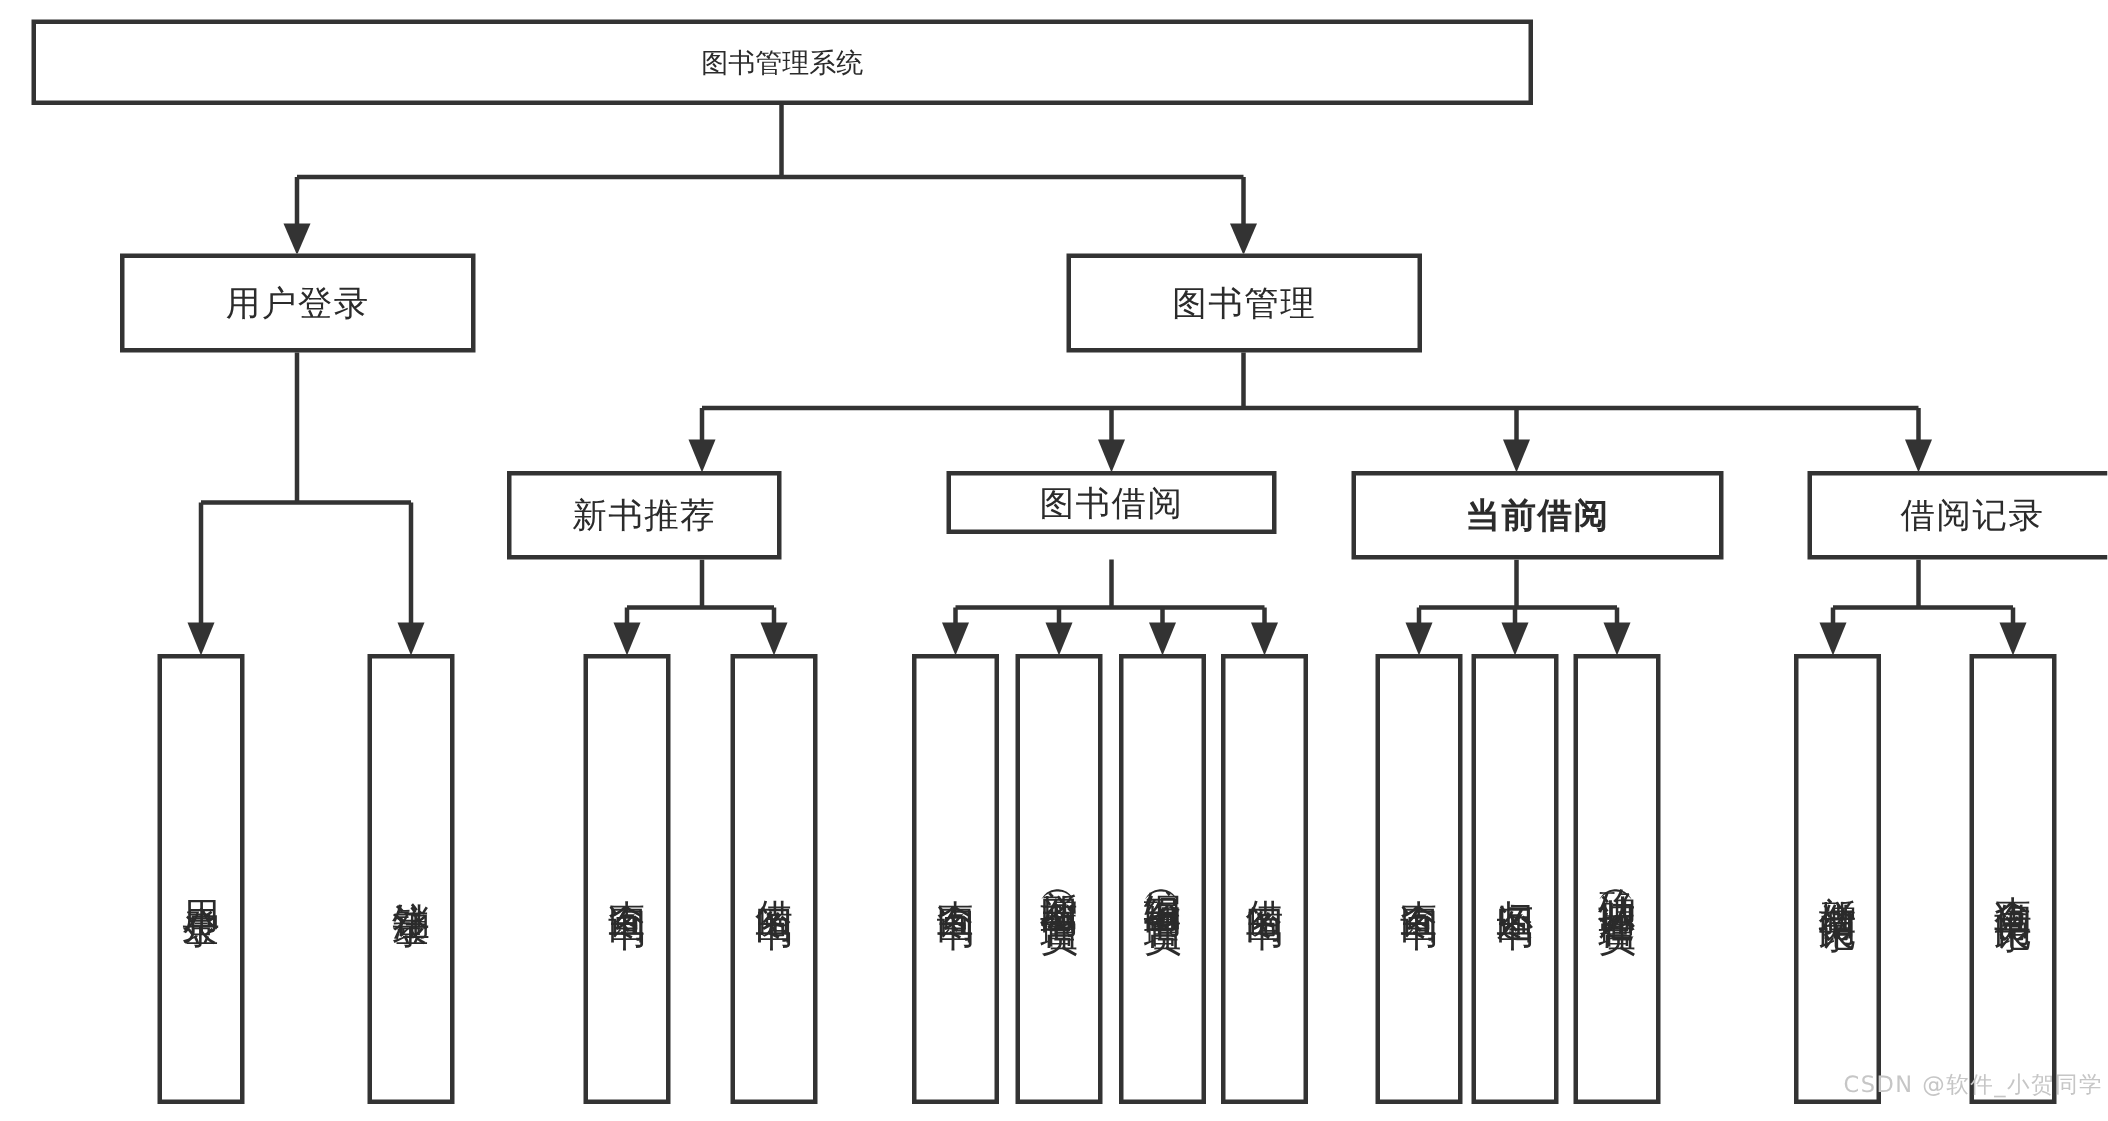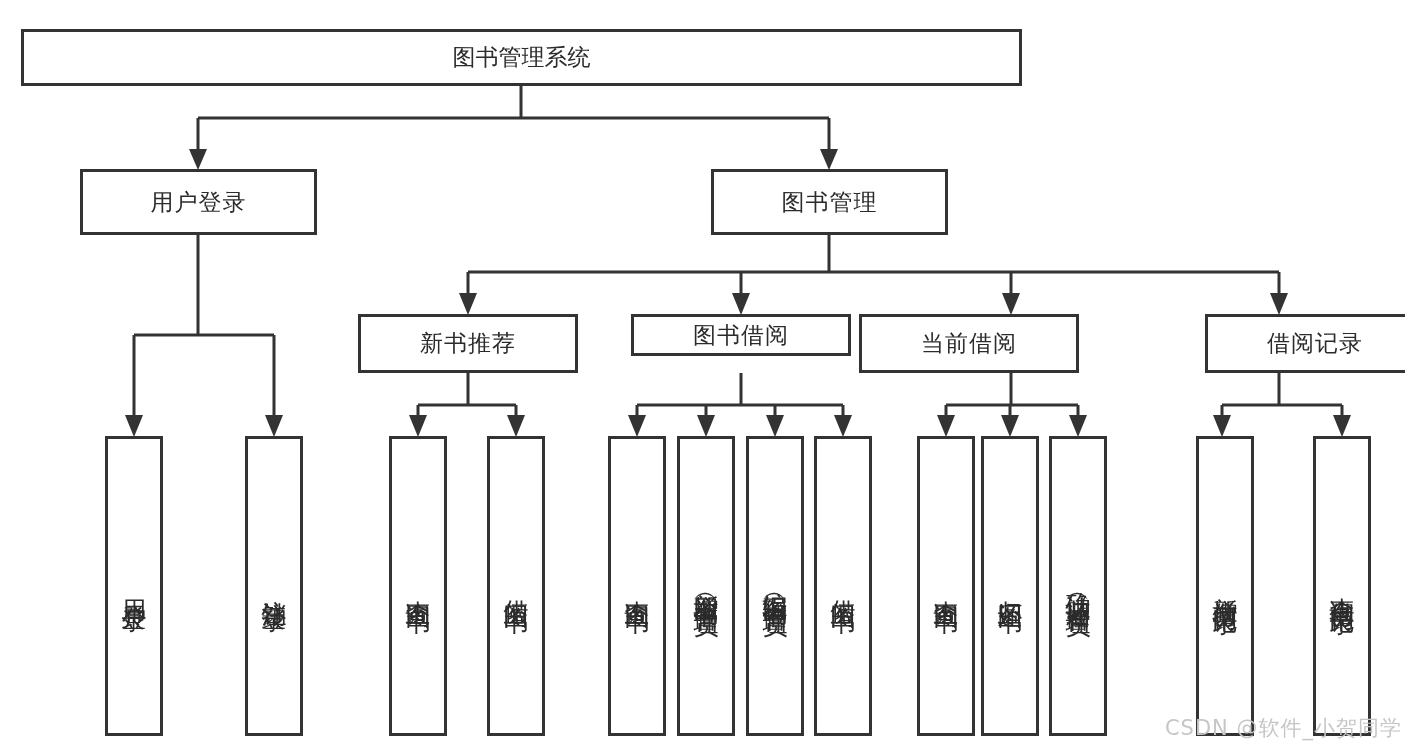--- a/index.html
+++ b/index.html
@@ -34,41 +34,40 @@
     justify-content: center;
     z-index: 2;
     color: #2b2b2b;
   }
   .node.h-box {
     font-size: 23px;
     letter-spacing: 1px;
     white-space: nowrap;
   }
   .node.root-box {
-    font-size: 23px;
+    font-size: 18px;
     border-width: 3px;
-    margin-top: 16px;
   }
   .node.leaf-box {
     writing-mode: vertical-rl;
     text-orientation: mixed;
     font-size: 25px;
     line-height: 1.0;
     letter-spacing: 3px;
     width: 58px;
     height: 300px;
     top: 436px;
     text-align: center;
   }
 
   .watermark {
     position: absolute;
     top: 714px;
     right: 3px;
-    font-size: 21px;
+    font-size: 15px;
     color: #c6c6c6;
     letter-spacing: 1px;
     z-index: 5;
     white-space: nowrap;
   }
 </style>
 </head>
 <body>
 
 <div class="canvas">
@@ -104,23 +103,23 @@
       <polygon points="1213,415 1231,415 1222,437"></polygon>
       <polygon points="1333,415 1351,415 1342,437"></polygon>
     </g>
   </svg>
 
   <div class="node root-box" style="left:21px; top:13px; width:1001px; height:57px;">图书管理系统</div>
 
   <div class="node h-box" style="left:80px; top:169px; width:237px; height:66px;">用户登录</div>
   <div class="node h-box" style="left:711px; top:169px; width:237px; height:66px;text-align:center;">图书管理</div>
 
-  <div class="node h-box" style="left:358px; top:314px; width:220px; height:59px;">新书推荐</div>
+  <div class="node h-box" style="left:338px; top:314px; width:183px; height:59px;">新书推荐</div>
   <div class="node h-box" style="left:631px; top:314px; width:220px; height:42px;">图书借阅</div>
-  <div class="node h-box" style="left:859px; top:314px; width:220px; height:59px;">当前借阅</div>
+  <div class="node h-box" style="left:901px; top:314px; width:248px; height:59px;font-weight:bold;">当前借阅</div>
   <div class="node h-box" style="left:1169px; top:314px; width:220px; height:59px;margin-left:36px;">借阅记录</div>
 
   <div class="node leaf-box" style="left:105px;">用户登录</div>
   <div class="node leaf-box" style="left:245px;">注销登录</div>
 
   <div class="node leaf-box" style="left:389px;">查询图书</div>
   <div class="node leaf-box" style="left:487px;">借阅图书</div>
 
   <div class="node leaf-box" style="left:608px;">查询图书</div>
   <div class="node leaf-box" style="left:677px;">新增图书（管理员）</div>

